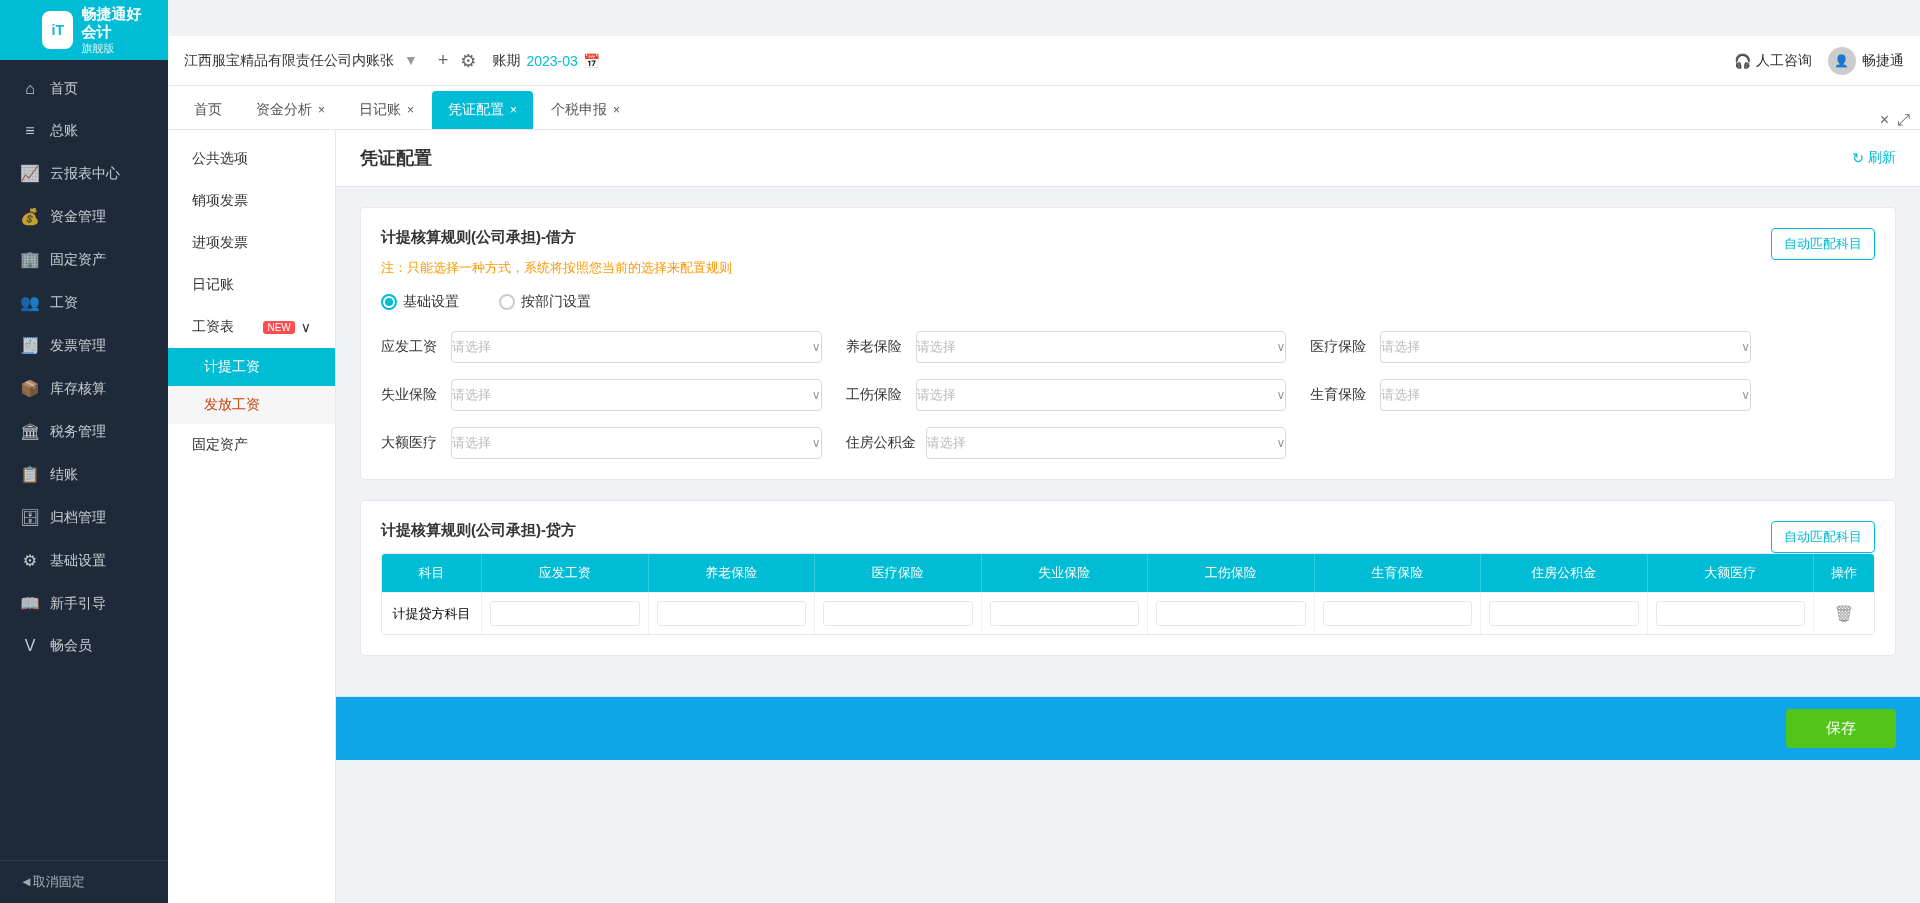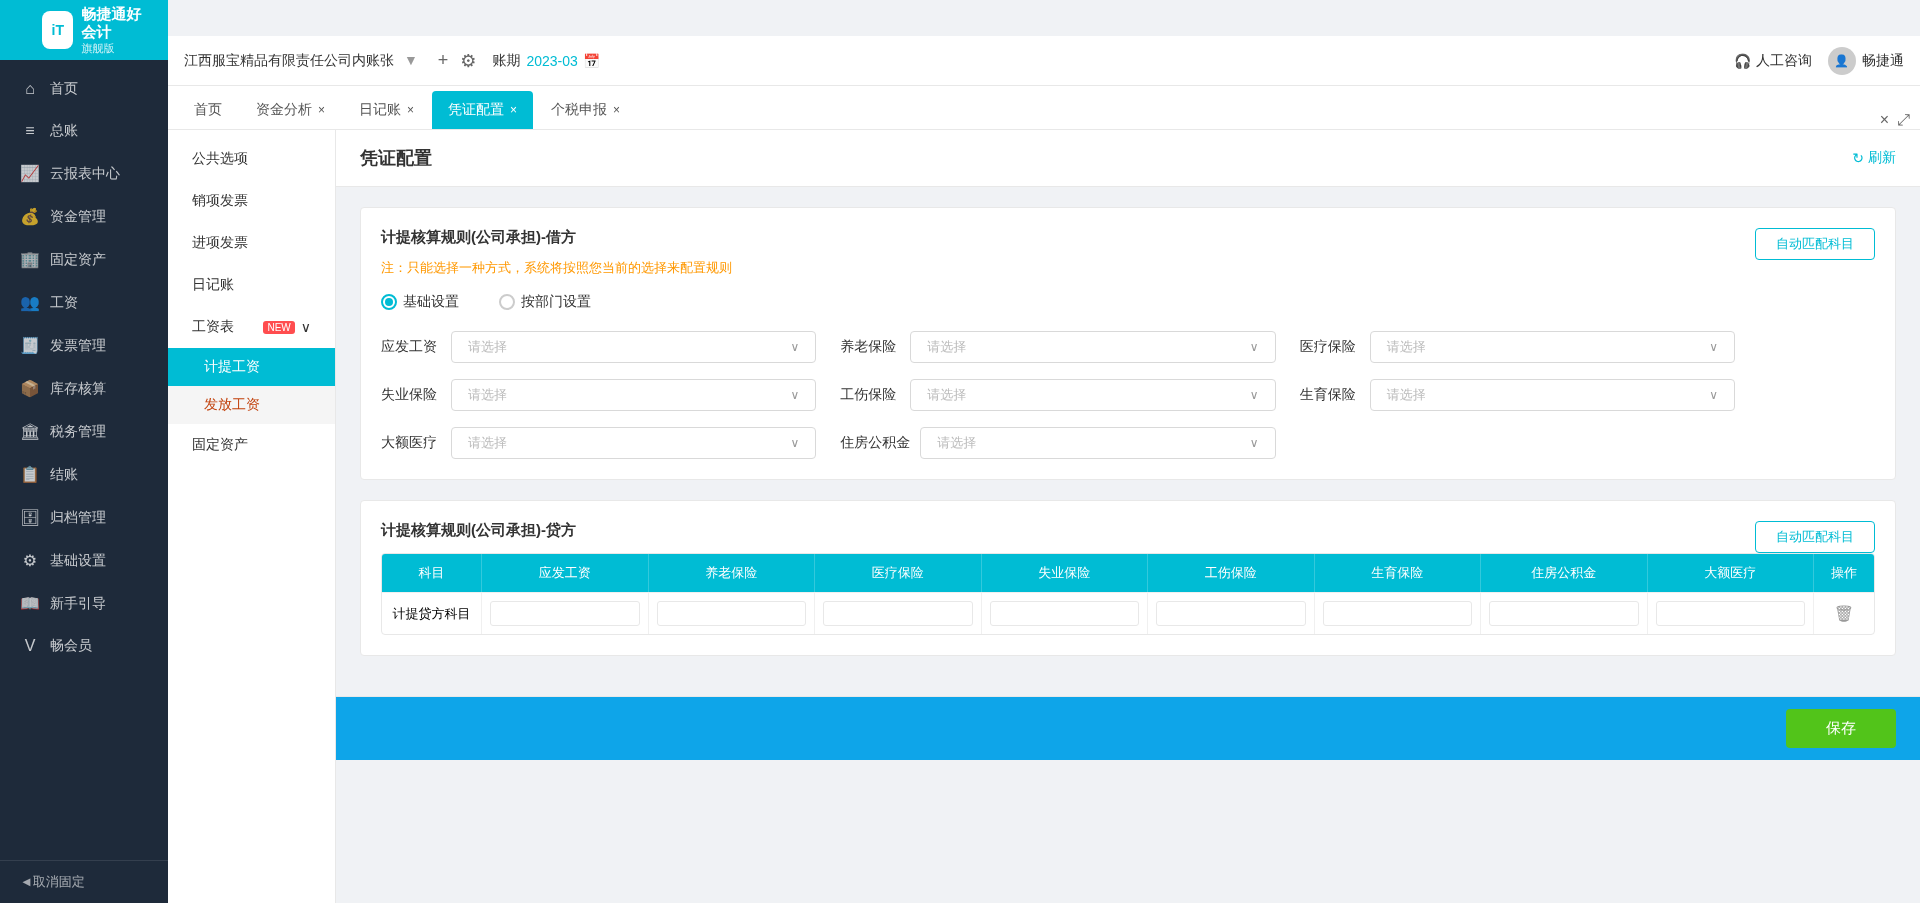--- a/index.html
+++ b/index.html
@@ -175,34 +175,34 @@
     .radio-circle.unchecked { border-color: #ccc; }
 
     
     .form-grid { display: grid; grid-template-columns: repeat(3, 1fr); gap: 16px 24px; }
     .form-item { display: flex; align-items: center; gap: 10px; }
     .form-label { font-size: 14px; color: #333; white-space: nowrap; min-width: 60px; }
     .form-select {
       flex: 1;
       border: 1px solid #d9d9d9;
       border-radius: 4px;
-      padding: 6px 16px;
+      padding: 6px 0;
       font-size: 13px;
       color: #bbb;
       background: white;
       cursor: pointer;
       display: flex; align-items: center; justify-content: space-between;
     }
     .form-select .chevron { color: #999; font-size: 12px; }
 
     .auto-match-btn {
       background: white;
       border: 1px solid #00bcd4;
       color: #00bcd4;
-      padding: 6px 20px;
+      padding: 6px 12px;
       font-size: 13px;
       border-radius: 4px;
       cursor: pointer;
       white-space: nowrap;
     }
 
     
     .table-wrap { border: 1px solid #e8e8e8; border-radius: 4px; overflow: hidden; }
     .table-header-row {
       display: grid;

